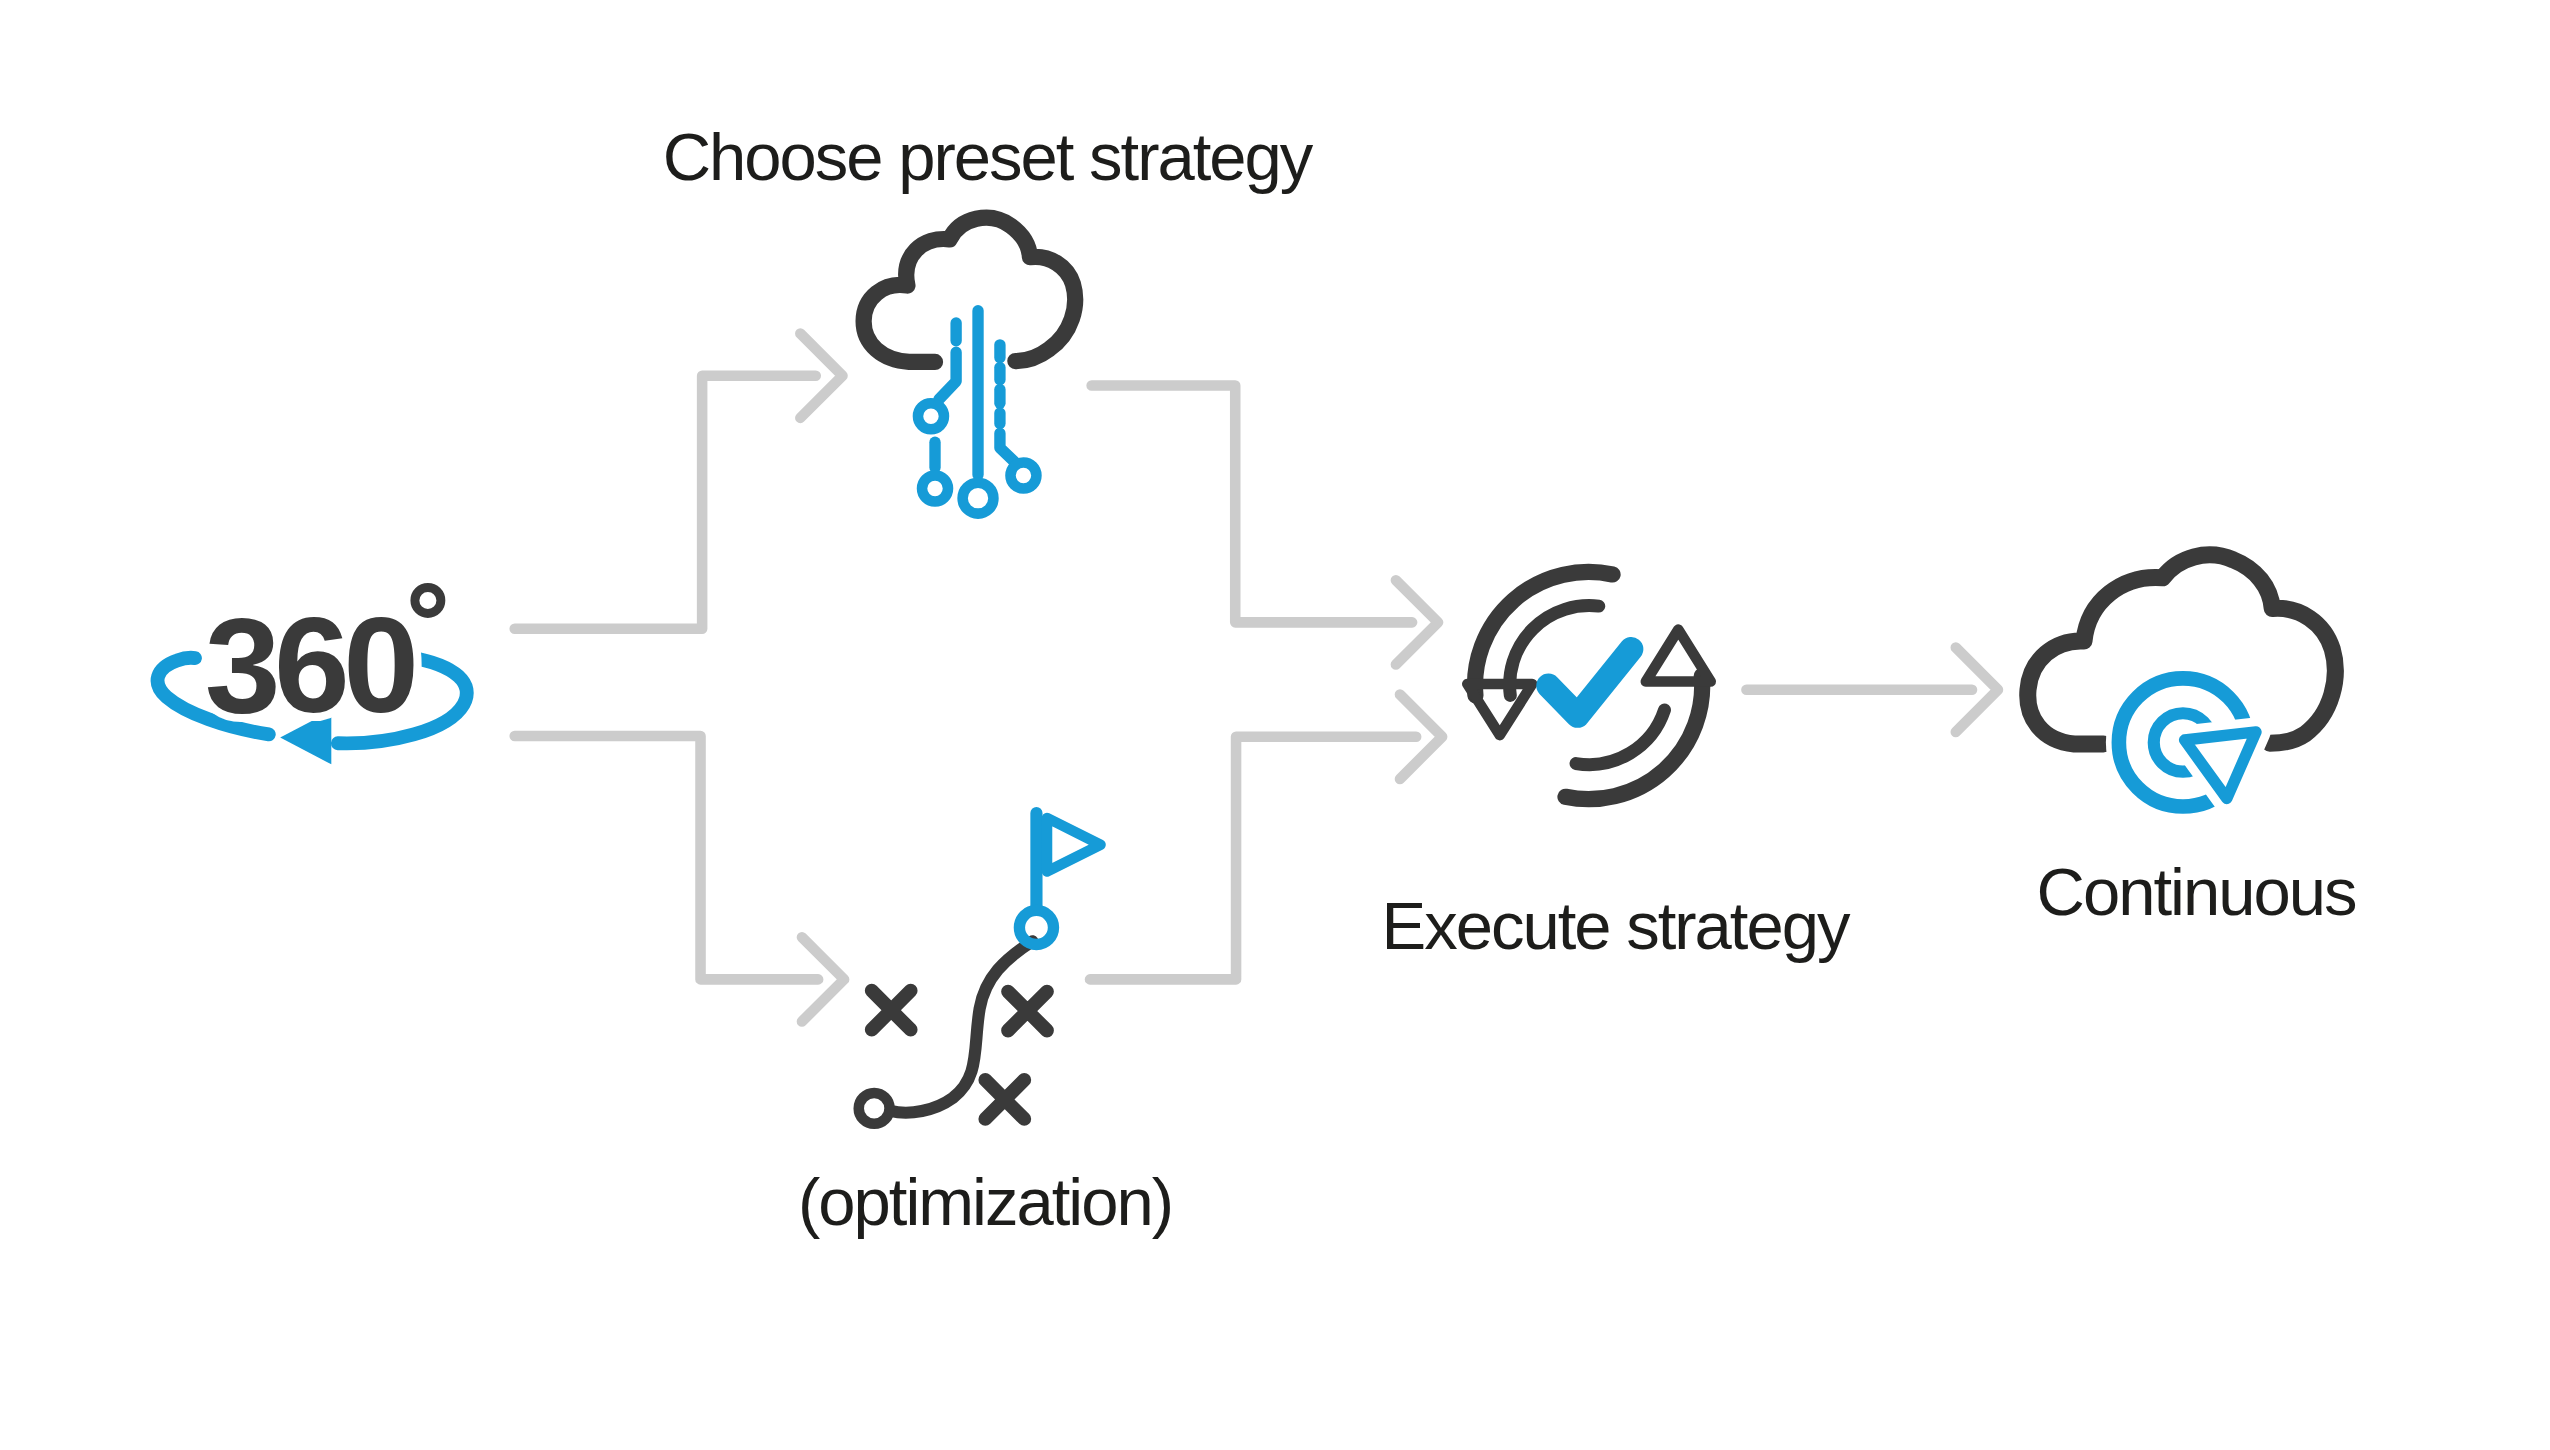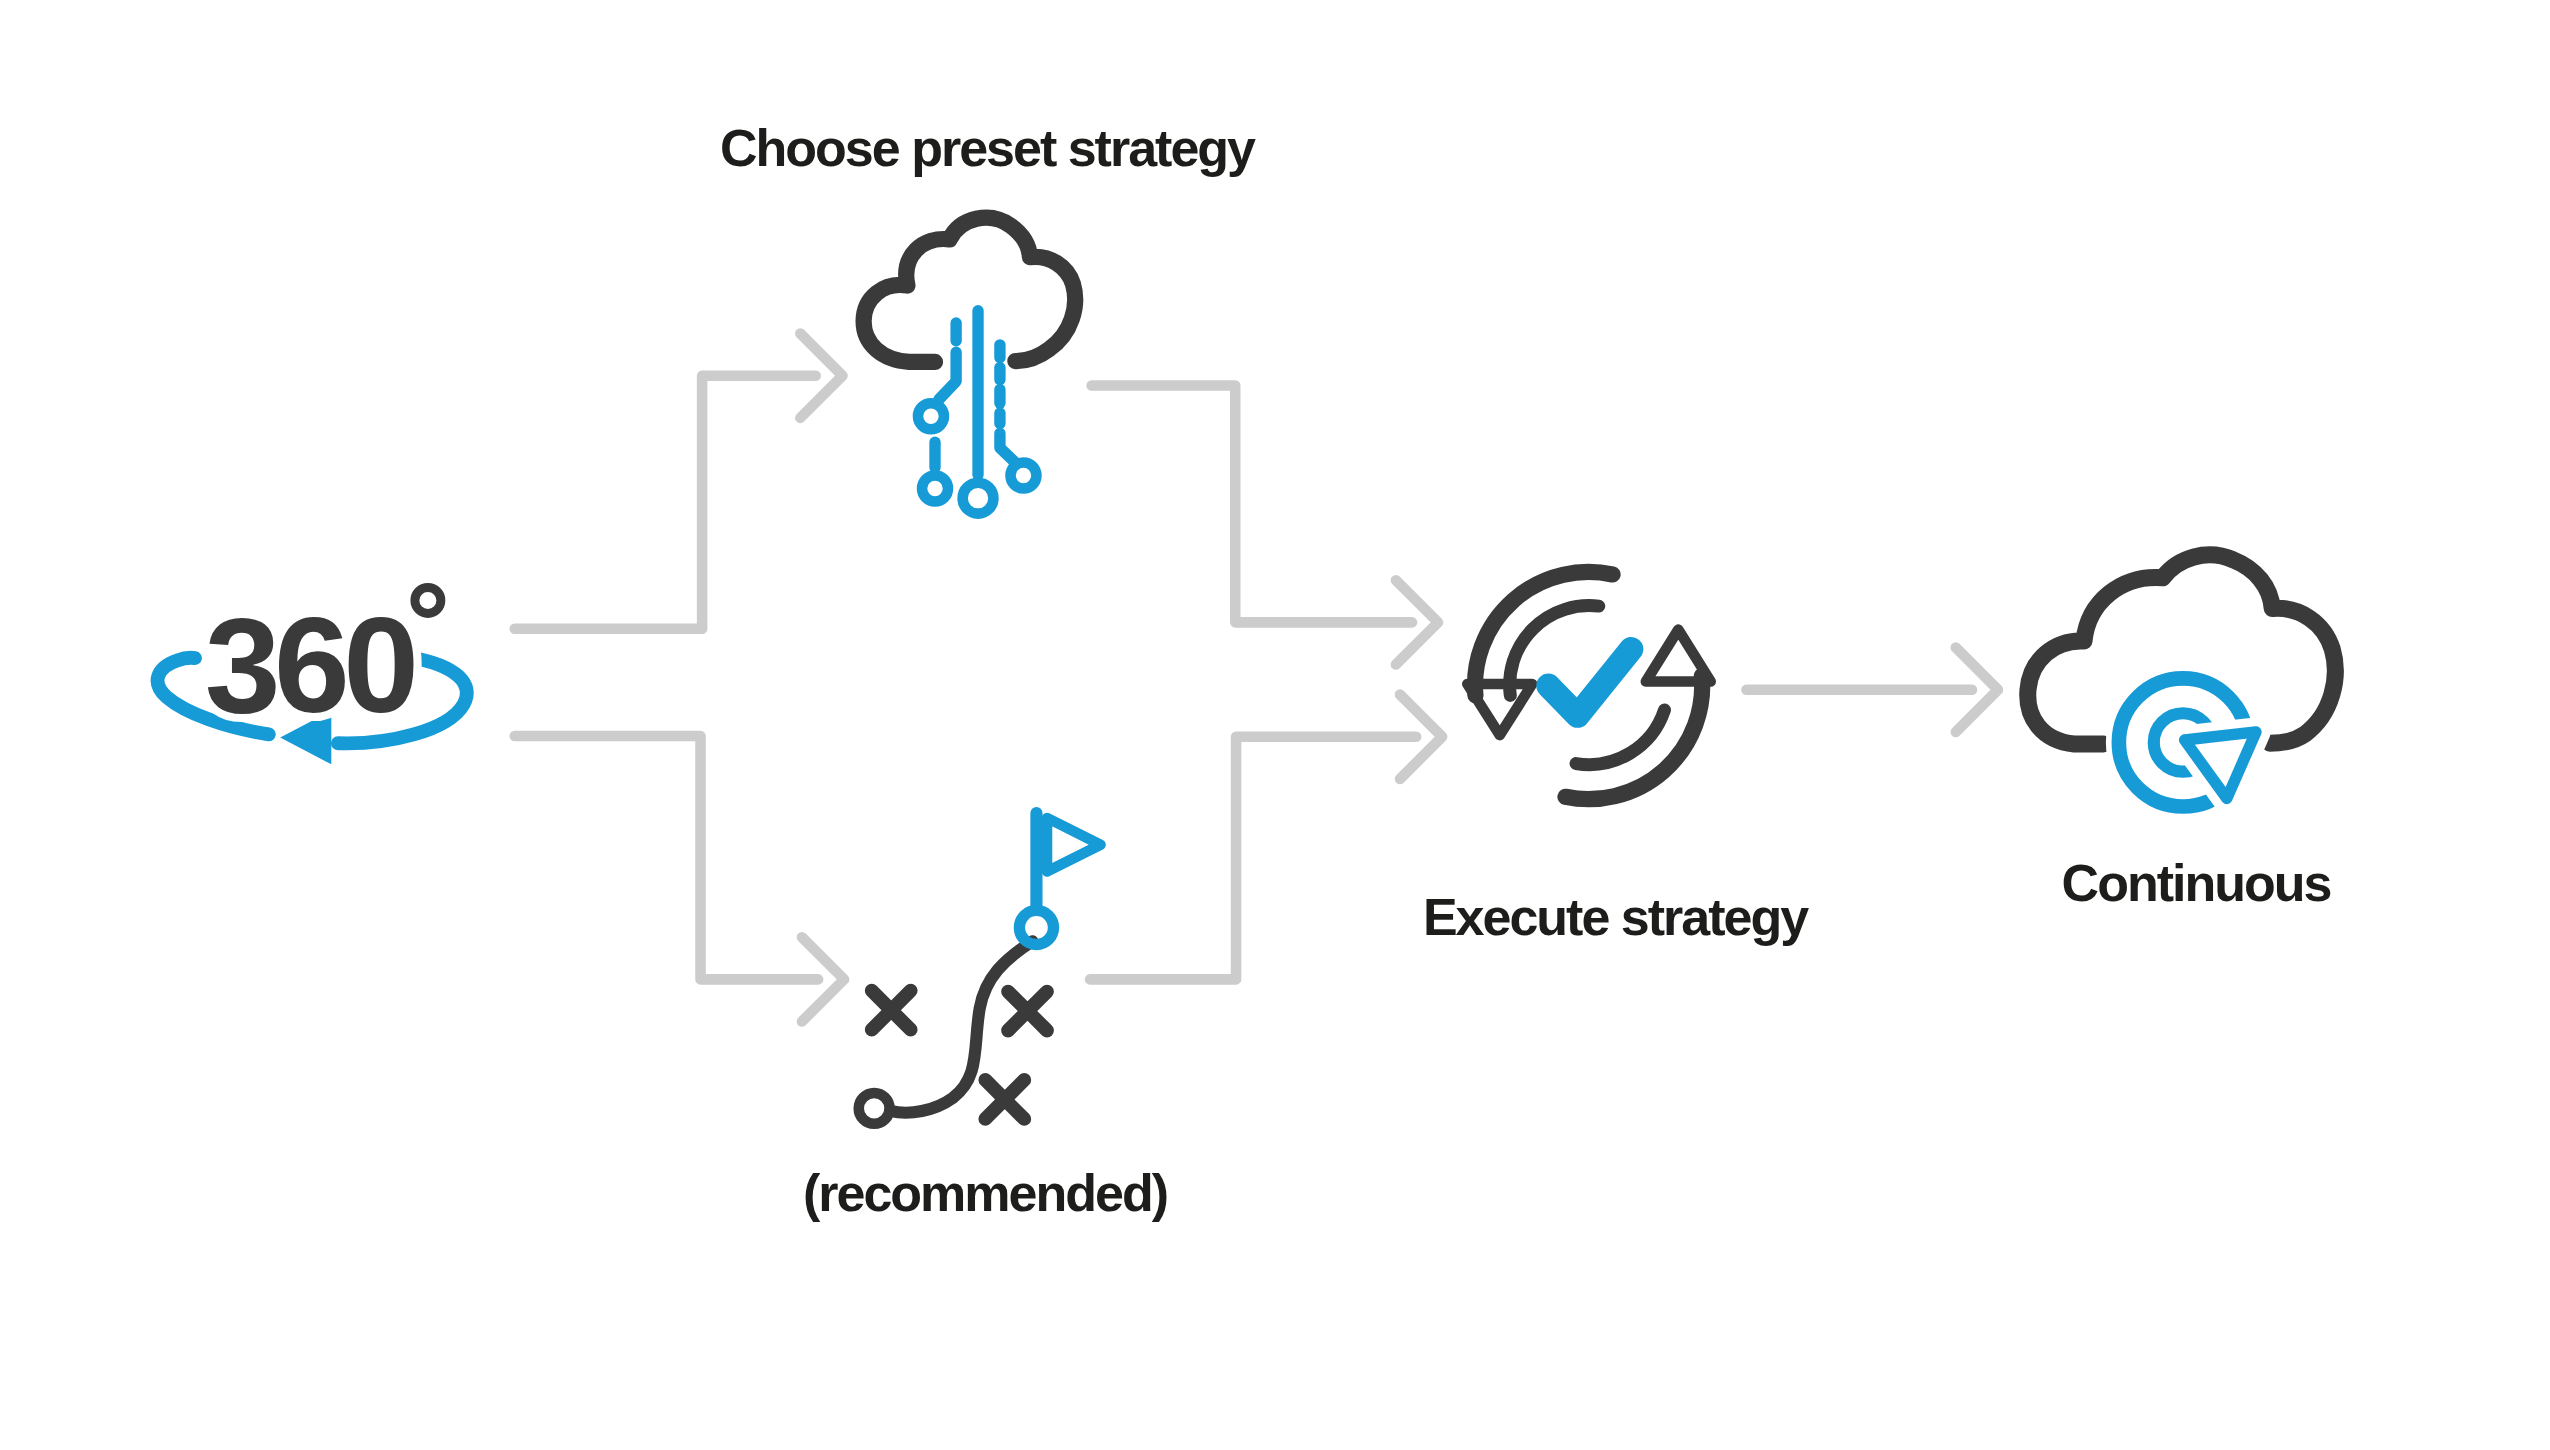--- a/index.html
+++ b/index.html
@@ -53,22 +53,22 @@
     fill: var(--icon-dark, #3a3a3a);
     stroke: #ffffff;
     stroke-width: 20px;
     paint-order: stroke;
   }
   
   .label {
     position: absolute;
     transform: translateX(-50%);
     text-align: center;
-    font-weight: 700;
-    font-size: 52px;
+    font-weight: 400;
+    font-size: 67px;
     letter-spacing: -2px;
     line-height: 1.12;
     color: var(--text-dark, #1d1d1b);
     white-space: nowrap;
   }
 </style>
 </head>
 <body>
 
 <div class="canvas">
@@ -159,21 +159,21 @@
       <circle class="blue-s" stroke-width="15" cx="2690" cy="915" r="36"></circle>
       <path fill="#ffffff" stroke="#ffffff" stroke-width="36" stroke-linejoin="round" d="M 2692 912 L 2780 902 L 2744 984 Z"></path>
       <path class="blue-s" stroke-width="14" fill="#ffffff" d="M 2692 912 L 2780 902 L 2744 984 Z"></path>
     </g>
   </svg>
 
   <div class="label" style="left:987px; top:119px;">Choose preset strategy</div>
 
 
   <div class="label" style="left:985px; top:1164px;">
-    <div>(recommended)</div>
+    <div>(optimization)</div>
   </div>
 
   <div class="label" style="left:1615px; top:854px;margin-top:34px;">Execute strategy</div>
 
   <div class="label" style="left:2196px; top:854px;">
     <div>Continuous</div>
   </div>
 
 </div>
 

